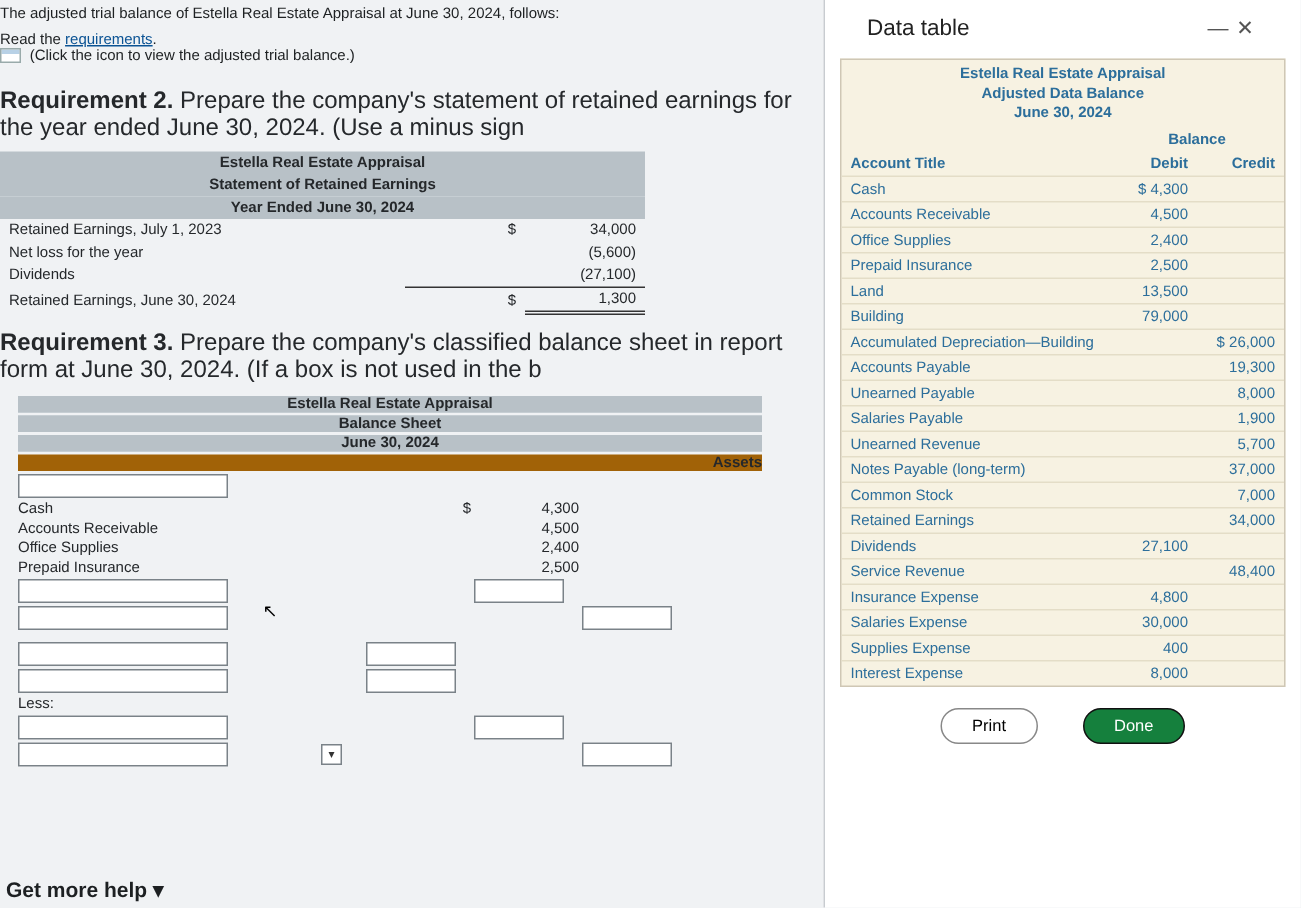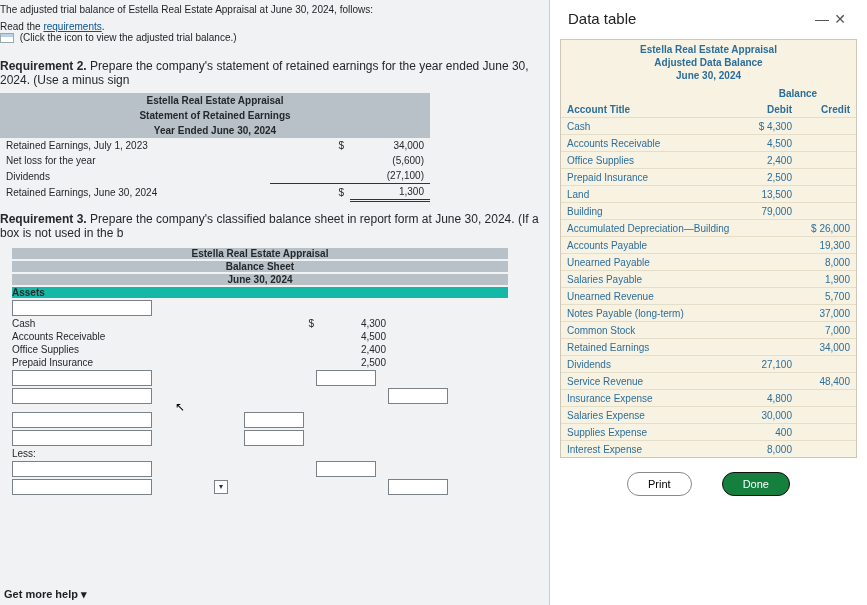--- a/index.html
+++ b/index.html
@@ -2,38 +2,38 @@
 <html><head>
 <meta charset="utf-8">
 <style>
 *{box-sizing:border-box;margin:0;padding:0;font-family:Arial,Helvetica,sans-serif}
 body{width:867px;height:605px;background:#f0f2f4;display:flex;position:relative;overflow:hidden;font-size:10px;color:#25282b}
 .left{flex:1;padding:4px 6px 0 0;overflow:hidden}
 .intro{padding:0 0 4px 0}
 .intro .line1{font-size:10px;color:#1d2022}
 .intro .icon{display:inline-block;width:14px;height:10px;border:1px solid #9aa;vertical-align:middle;background:linear-gradient(#b8d1e6,#b8d1e6) 0 0/100% 3px no-repeat,#fff;margin-right:3px}
 .link{color:#0b5394;text-decoration:underline;cursor:pointer}
-.req{margin-top:12px;font-size:12px}
+.req{margin-top:12px;font-size:16px}
 .req b{font-weight:bold}
 .stmt{margin:6px 0 0 0;width:430px;border-collapse:collapse}
 .stmt td{padding:2px 6px;font-size:10px}
 .hdr{background:#b8c1c7;text-align:center;font-weight:bold}
 .num{text-align:right;width:80px}
 .bt{border-top:1px solid #333}
 .bb{border-bottom:1px solid #333}
 .dbl{border-bottom:3px double #333}
 .bs{margin:6px 0 0 10px;width:500px}
 .bs .hdr td{background:#b8c1c7}
-.bs .sub td{background:#14b8a6;text-align:left;font-weight:bold}
+.bs .sub td{background:#a16207;text-align:right;font-weight:bold}
 .bs input[type=text]{width:140px;height:16px;border:1px solid #7a8288;background:#fff;font-size:10px;padding:1px 3px}
 .bs .val{width:70px;text-align:right}
 .bs .sel{width:14px;height:14px;border:1px solid #7a8288;background:#fff;display:inline-block;text-align:center;line-height:12px;font-size:8px;color:#333}
-.getmore{position:absolute;bottom:4px;left:4px;font-size:11px;font-weight:bold;color:#1d2022}
+.getmore{position:absolute;bottom:4px;left:4px;font-size:14px;font-weight:bold;color:#1d2022}
 .panel{width:318px;background:#fff;border-left:1px solid #c8ccd0;display:flex;flex-direction:column;position:relative}
-.panel-hd{display:flex;align-items:flex-end;padding:10px 18px 4px;font-size:15px;color:#222}
+.panel-hd{display:flex;align-items:flex-start;padding:10px 28px 4px;font-size:15px;color:#222}
 .panel-hd .sp{flex:1}
 .panel-hd .ic{width:18px;text-align:center;color:#555;font-size:14px;cursor:pointer}
 .tblwrap{margin:8px 10px 0;border:1px solid #cfc7b5;background:#f7f2e2;font-size:10px;overflow:hidden}
 .tblwrap .tt{text-align:center;font-weight:bold;padding:4px 0 1px;color:#2c6e9b}
 .tblwrap .st{text-align:center;font-weight:bold;padding:1px 0;color:#2c6e9b}
 .dt{width:100%;border-collapse:collapse}
 .dt th,.dt td{padding:2.5px 6px;border-top:1px solid #e4ddc7;font-size:10px;color:#2c6e9b;text-align:left}
 .dt th{font-weight:bold;border-top:none}
 .dt .r{text-align:right;width:58px}
 .btns{display:flex;justify-content:center;gap:30px;padding:14px 0 10px}

